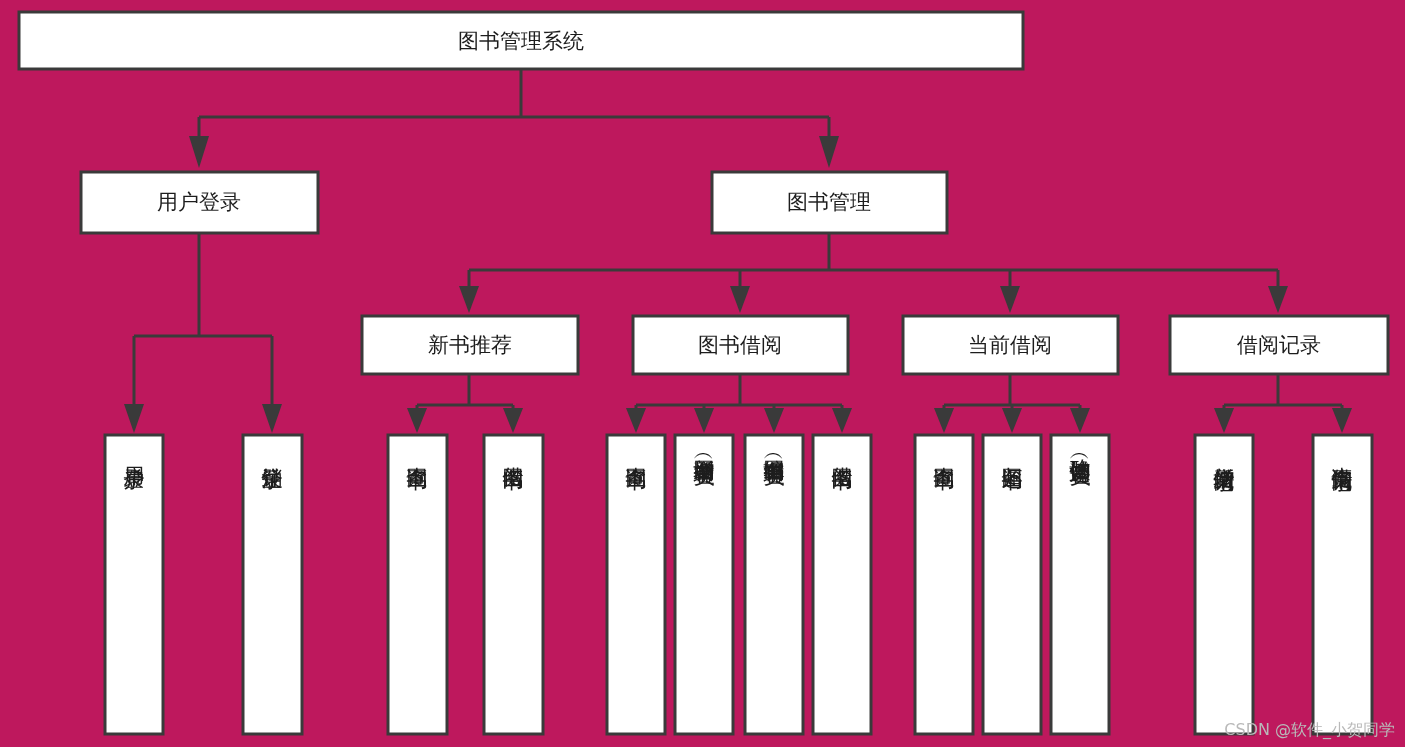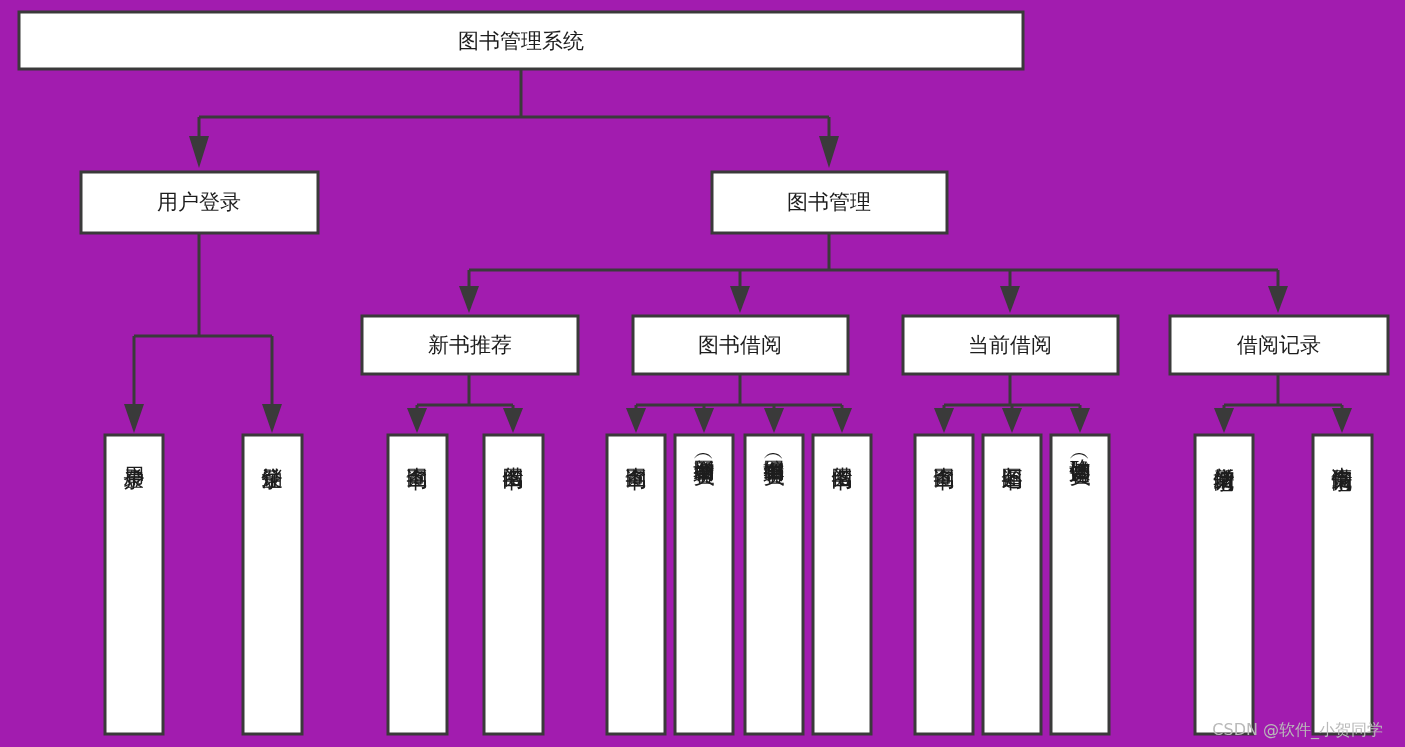--- a/index.html
+++ b/index.html
@@ -7,21 +7,21 @@
     padding: 0;
     background: #ffffff;
   }
   body {
     font-family: "DejaVu Sans", "Liberation Sans", sans-serif;
   }
   #diagram-root {
     position: relative;
     width: 1405px;
     height: 747px;
-    background: #a21caf;
+    background: #be185d;
     overflow: hidden;
   }
   svg.diagram-canvas {
     position: absolute;
     left: 0;
     top: 0;
     width: 1405px;
     height: 747px;
     display: block;
   }
@@ -51,21 +51,21 @@
     font-family: "DejaVu Sans", "Liberation Sans", sans-serif;
     font-size: 21px;
     fill: #1d1d1d;
     writing-mode: vertical-rl;
     text-orientation: upright;
     letter-spacing: 1px;
     dominant-baseline: central;
   }
   .watermark {
     position: absolute;
-    right: 22px;
+    right: 10px;
     bottom: 6px;
     font-family: "DejaVu Sans", "Liberation Sans", sans-serif;
     font-size: 16px;
     color: #b9b9b9;
     white-space: nowrap;
     user-select: none;
   }
 </style>
 </head>
 <body>

